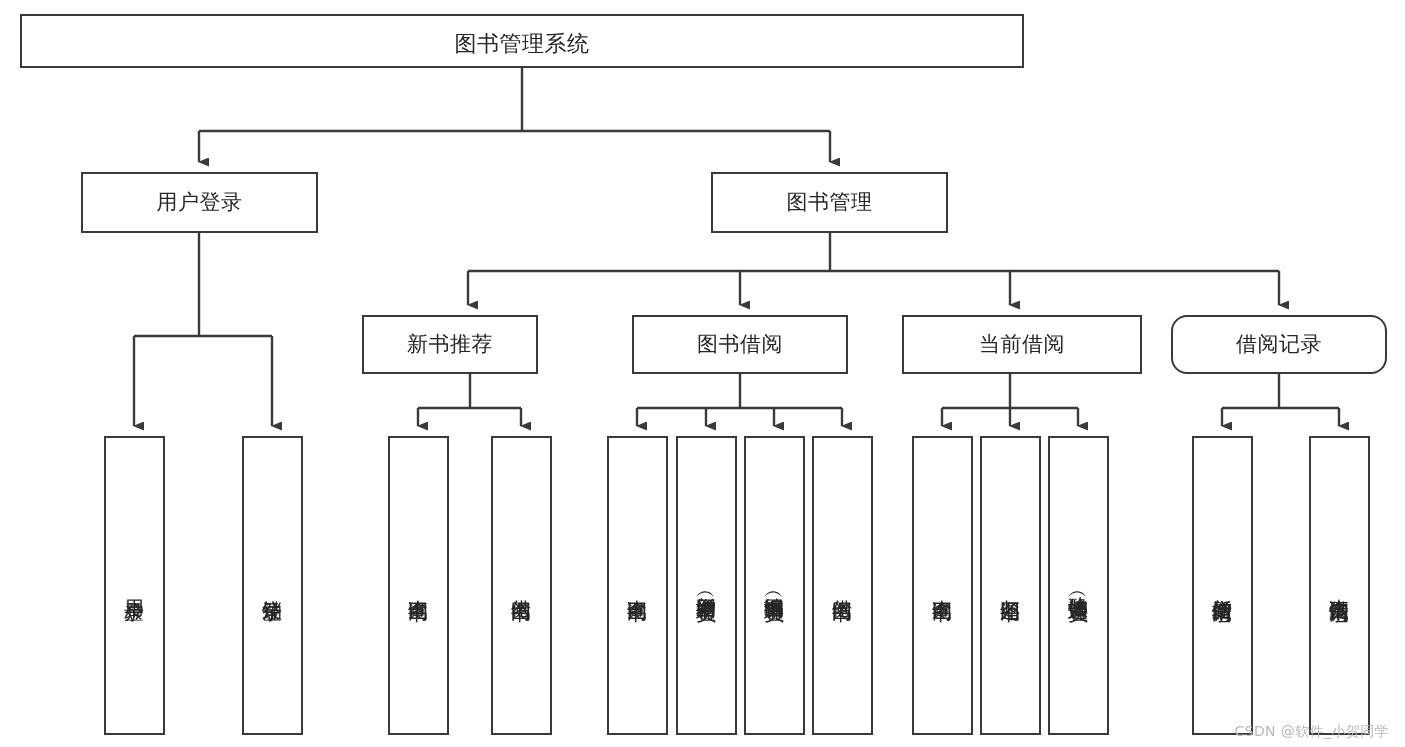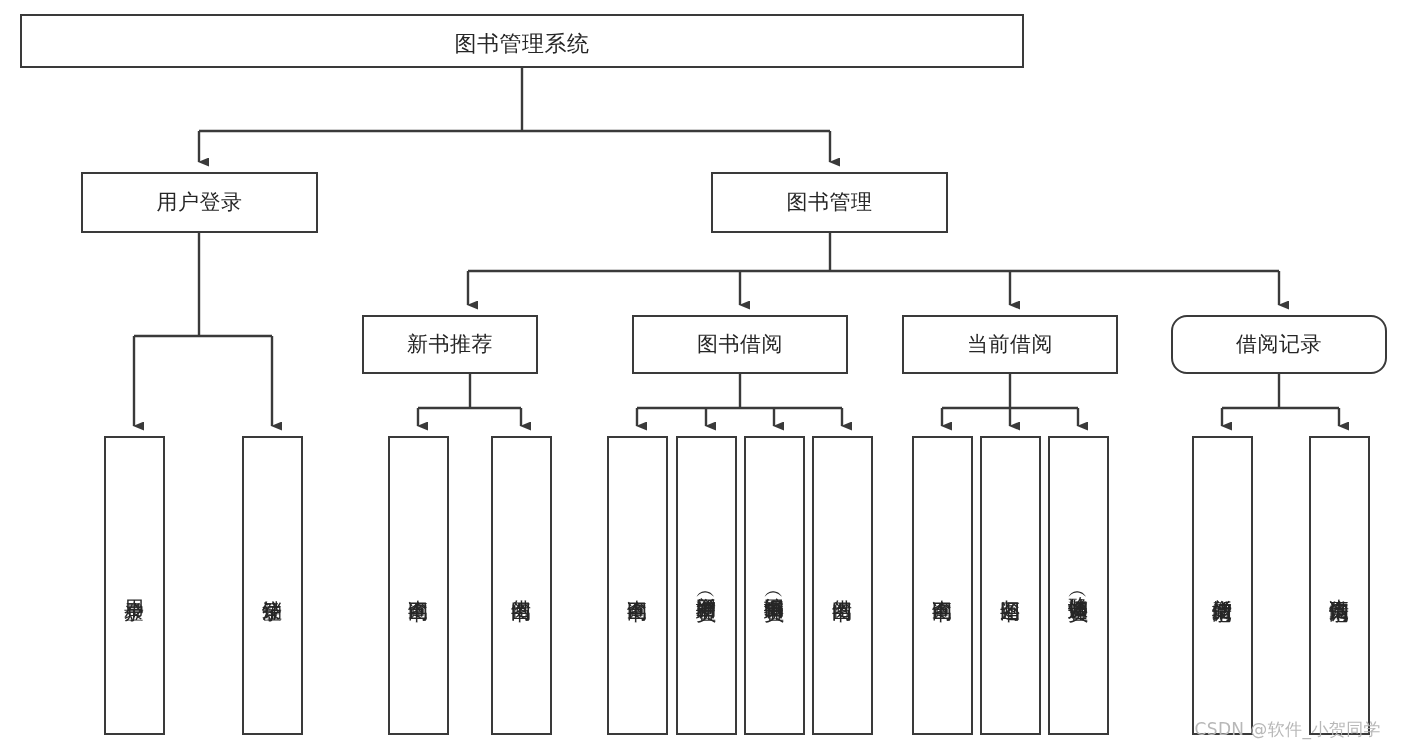--- a/index.html
+++ b/index.html
@@ -33,22 +33,22 @@
   .v-node .lbl{
     writing-mode:vertical-rl;
     text-orientation:upright;
     font-size:20px;
     line-height:1.30;
     letter-spacing:1px;
     max-height:286px;
   }
   .watermark{
     position:absolute;
-    right:24px;bottom:6px;
-    font-size:17px;
+    right:16px;bottom:6px;
+    font-size:14px;
     color:#b8b8b8;
     white-space:nowrap;
     letter-spacing:0.4px;
   }
 </style>
 </head>
 <body>
 
 <div id="stage">
 
@@ -115,21 +115,21 @@
   </div>
 
   <div class="node h-node" style="left:362px;top:315px;width:176px;height:59px;">
     <span class="lbl">新书推荐</span>
   </div>
 
   <div class="node h-node" style="left:632px;top:315px;width:216px;height:59px;">
     <span class="lbl">图书借阅</span>
   </div>
 
-  <div class="node h-node" style="left:902px;top:315px;width:216px;height:59px;">
+  <div class="node h-node" style="left:902px;top:315px;width:240px;height:59px;">
     <span class="lbl">当前借阅</span>
   </div>
 
   <div class="node h-node" style="left:1171px;top:315px;width:216px;height:59px;border-radius:16px;">
     <span class="lbl">借阅记录</span>
   </div>
 
   <div class="node v-node" style="left:104px;top:436px;width:61px;height:299px;">
     <span class="lbl">用户登录</span>
   </div>

